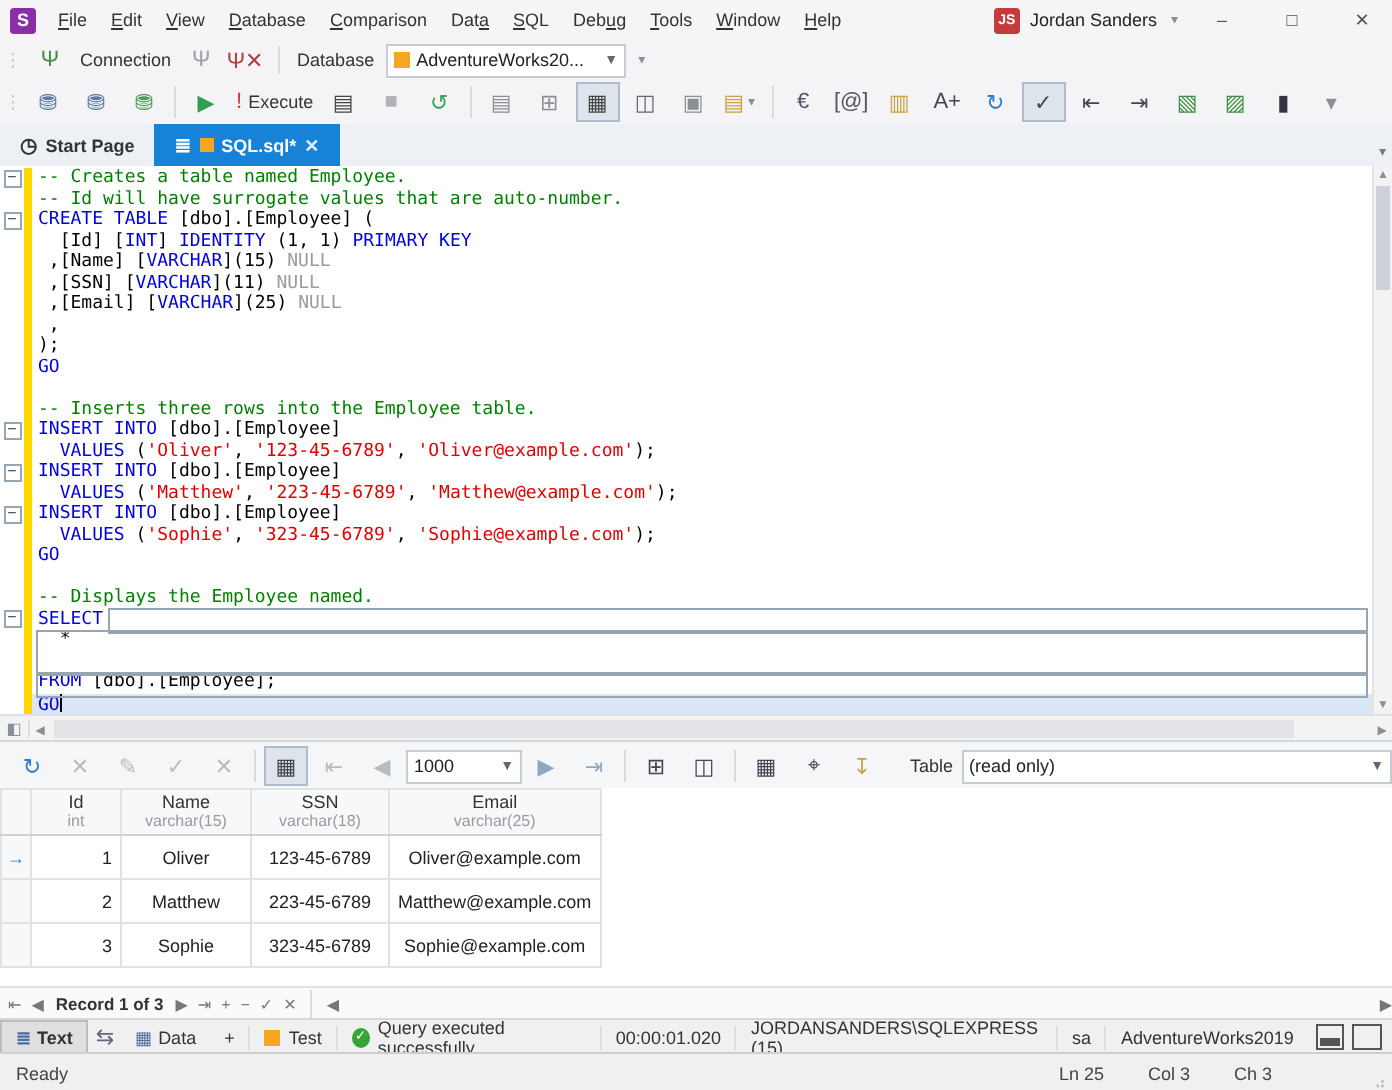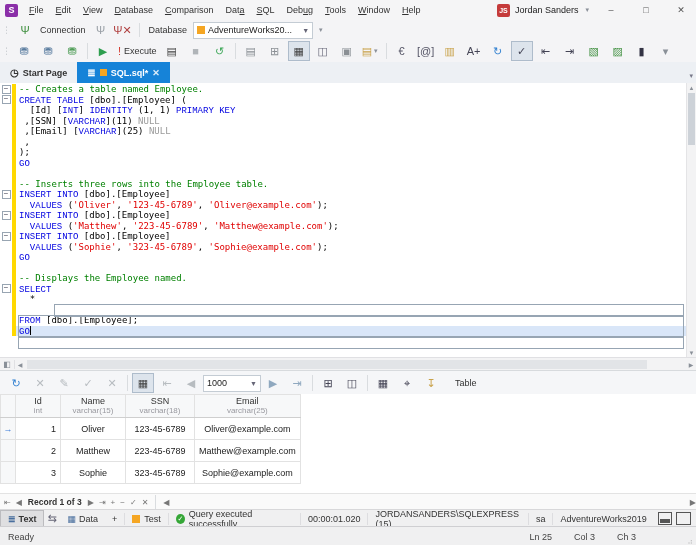--- a/index.html
+++ b/index.html
@@ -47,21 +47,21 @@
   
   #editor{top:83px;height:274px;background:#fff;overflow:hidden;}
   #editor-lines{position:absolute;top:1px;left:0;right:9px;}
   .eline{display:flex;height:10.5px;align-items:stretch;}
   .gut{width:12px;flex:none;display:flex;align-items:center;justify-content:center;}
   .fold{width:7px;height:7px;border:1px solid #98a5b2;background:#fff;color:#445;
     font-size:8px;line-height:5px;text-align:center;}
   .chbar{width:4px;flex:none;background:#ffd800;}
   .code{flex:1;white-space:pre;font-family:"DejaVu Sans Mono",monospace;font-size:9px;line-height:10.5px;padding-left:3px;}
   .eline.current .code{background:#d9e6f8;}
-  .tok-c{color:#008000;}.tok-k{color:#0000e0;font-family:Liberation Mono, monospace;}.tok-s{color:#e00000;}.tok-g{color:#9b9b9b;}.tok-p{color:#000;}
+  .tok-c{color:#008000;}.tok-k{color:#0000e0;}.tok-s{color:#e00000;}.tok-g{color:#9b9b9b;}.tok-p{color:#000;}
   .cursor{display:inline-block;width:1px;height:9px;background:#000;vertical-align:-1px;}
   .code-box{position:absolute;border:1px solid #97a5b3;pointer-events:none;}
   
   #vscroll{position:absolute;top:83px;right:0;width:9px;height:274px;background:#f3f3f4;border-left:1px solid #e4e4e6;}
   #vscroll .sarr{height:9px;display:flex;align-items:center;justify-content:center;font-size:6px;color:#8a9098;}
   #vthumb{position:absolute;top:10px;left:1px;width:7px;height:52px;background:#cdd2d8;}
   #vscroll .sarr.bottom{position:absolute;bottom:0;left:0;right:0;}
   
   #hscroll{top:357px;height:13px;background:#f3f3f4;border-top:1px solid #e0e0e3;display:flex;align-items:center;}
   #split-handle{width:14px;text-align:center;color:#8a9098;font-size:8px;border-right:1px solid #e0e0e3;}
@@ -251,30 +251,40 @@
 <div class="abs" id="editor">
   <div id="editor-lines">
       <div class="eline">
         <div class="gut">
           <span class="fold">−</span>
         </div>
         <div class="chbar"></div>
         <div class="code"><span class="tok-c">-- Creates a table named Employee.</span></div>
       </div>
       <div class="eline">
+        <div class="gut"></div>
+        <div class="chbar"></div>
+        <div class="code"><span class="tok-c">-- Id will have surrogate values that are auto-number.</span></div>
+      </div>
+      <div class="eline">
         <div class="gut">
           <span class="fold">−</span>
         </div>
         <div class="chbar"></div>
         <div class="code"><span class="tok-k">CREATE TABLE</span><span class="tok-p"> [dbo].[Employee] (</span></div>
       </div>
       <div class="eline">
         <div class="gut"></div>
         <div class="chbar"></div>
         <div class="code"><span class="tok-p">  [Id] [</span><span class="tok-k">INT</span><span class="tok-p">] </span><span class="tok-k">IDENTITY</span><span class="tok-p"> (1, 1) </span><span class="tok-k">PRIMARY KEY</span></div>
+      </div>
+      <div class="eline">
+        <div class="gut"></div>
+        <div class="chbar"></div>
+        <div class="code"><span class="tok-p"> ,[Name] [</span><span class="tok-k">VARCHAR</span><span class="tok-p">](15) </span><span class="tok-g">NULL</span></div>
       </div>
       <div class="eline">
         <div class="gut"></div>
         <div class="chbar"></div>
         <div class="code"><span class="tok-p"> ,[SSN] [</span><span class="tok-k">VARCHAR</span><span class="tok-p">](11) </span><span class="tok-g">NULL</span></div>
       </div>
       <div class="eline">
         <div class="gut"></div>
         <div class="chbar"></div>
         <div class="code"><span class="tok-p"> ,[Email] [</span><span class="tok-k">VARCHAR</span><span class="tok-p">](25) </span><span class="tok-g">NULL</span></div>
@@ -422,20 +432,24 @@
       <span class="tbtn" style="color: rgb(143, 168, 191);">⇥</span>
       <span class="tsep"></span>
       <span class="tbtn" style="color: rgb(68, 68, 85);">⊞</span>
       <span class="tbtn" style="color: rgb(68, 68, 85);">◫</span>
       <span class="tsep"></span>
       <span class="tbtn" style="color: rgb(68, 68, 85);">▦</span>
       <span class="tbtn" style="color: rgb(68, 68, 85);">⌖</span>
       <span class="tbtn" style="color: rgb(201, 162, 74);">↧</span>
     </span>
   <span class="lbl" style="margin-left:10px;">Table</span>
+  <div class="combo" id="table-mode-combo">
+    <span>(read only)</span>
+    <span class="caret">▼</span>
+  </div>
 </div>
 
 <div class="abs" id="grid">
   <table id="grid-table">
       <thead>
         <tr>
           <th class="sel-col"></th>
           <th style="width: 36px;">
             <span class="col-name">Id</span>
             <span class="col-type">int</span>

